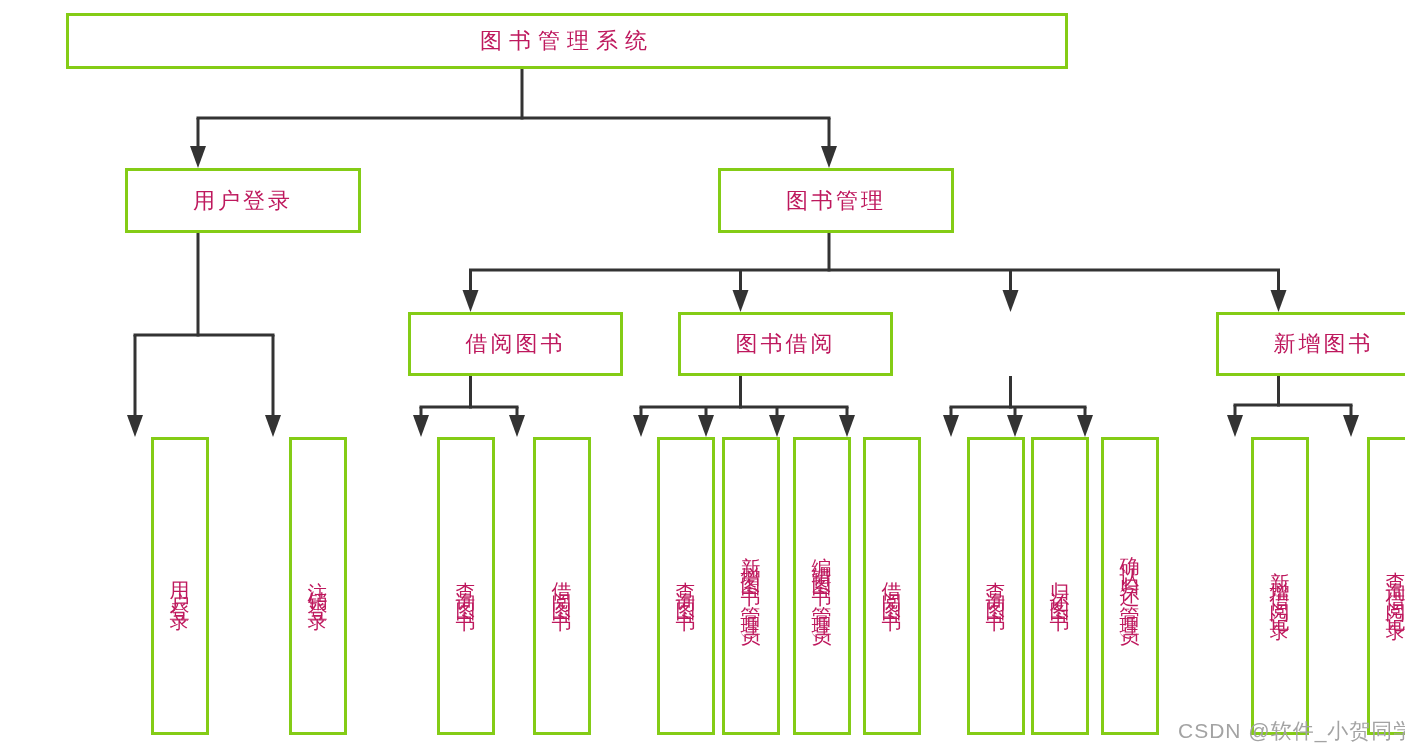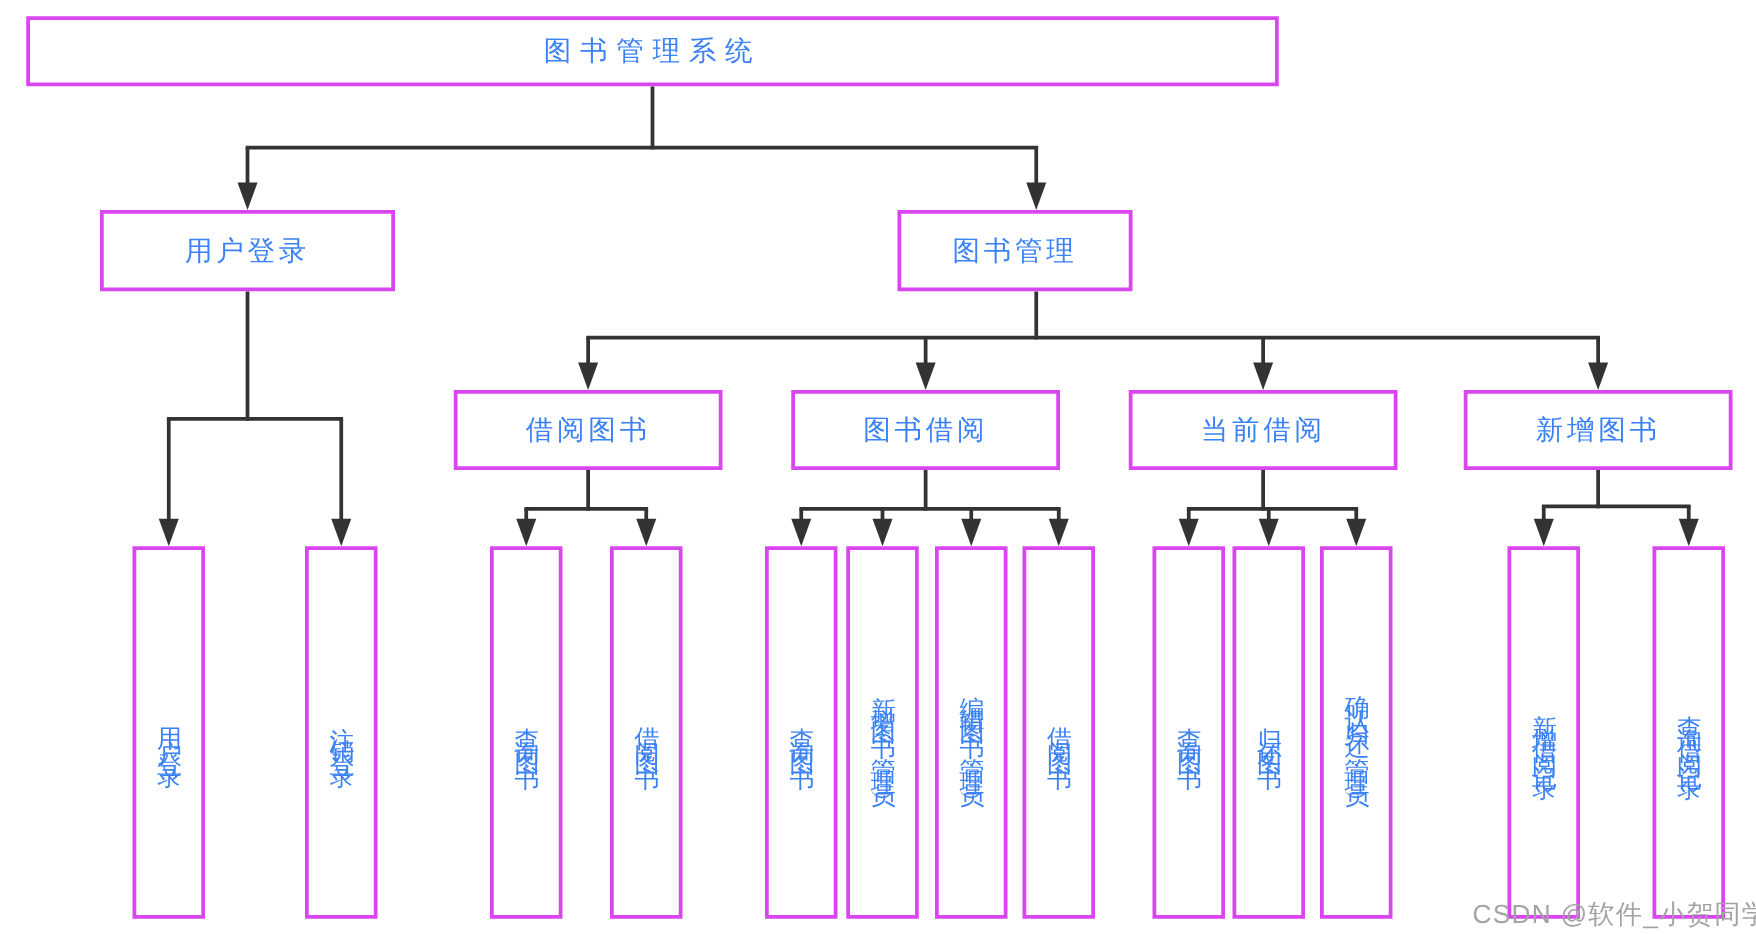--- a/index.html
+++ b/index.html
@@ -19,26 +19,27 @@
   svg.connectors {
     position: absolute;
     left: 0;
     top: 0;
     width: 1405px;
     height: 747px;
   }
   .node {
     position: absolute;
     box-sizing: border-box;
-    border: 3px solid #d946ef;
+    border: 3px solid #84cc16;
     background: #ffffff;
     display: flex;
     align-items: center;
     justify-content: center;
-    color: #3b82f6;
+    color: #be185d;
+    margin-left: 45px;
   }
   .node.root {
     left: 21px; top: 13px; width: 1002px; height: 56px;
     font-size: 22px; letter-spacing: 7px;
   }
   .node.branch {
     font-size: 22px; letter-spacing: 3px;
   }
   .node.leaf {
     top: 437px; width: 58px; height: 298px;
@@ -137,25 +138,24 @@
         <polygon points="1227,415 1243,415 1235,437" stroke="none"></polygon>
         <line x1="1351" y1="405" x2="1351" y2="420"></line>
         <polygon points="1343,415 1359,415 1351,437" stroke="none"></polygon>
       </g>
     </g>
   </svg>
 
   <div class="node root">图书管理系统</div>
 
   <div class="node branch" style="left:80px; top:168px; width:236px; height:65px;">用户登录</div>
-  <div class="node branch" style="left:718px; top:168px; width:188px; height:65px;">图书管理</div>
+  <div class="node branch" style="left:673px; top:168px; width:236px; height:65px;">图书管理</div>
 
   <div class="node branch" style="left:363px; top:312px; width:215px; height:64px;">借阅图书</div>
   <div class="node branch" style="left:633px; top:312px; width:215px; height:64px;font-family:Liberation Serif, serif;">图书借阅</div>
-  <div class="node branch" style="left:903px; top:312px; width:215px; height:64px;">当前借阅</div>
   <div class="node branch" style="left:1171px; top:312px; width:215px; height:64px;">新增图书</div>
 
   <div class="node leaf" style="left:106px;">用户登录</div>
   <div class="node leaf" style="left:244px;">注销登录</div>
 
   <div class="node leaf" style="left:392px;">查询图书</div>
   <div class="node leaf" style="left:488px;">借阅图书</div>
 
   <div class="node leaf" style="left:612px;">查询图书</div>
   <div class="node leaf" style="left:677px;">新增图书（管理员）</div>

